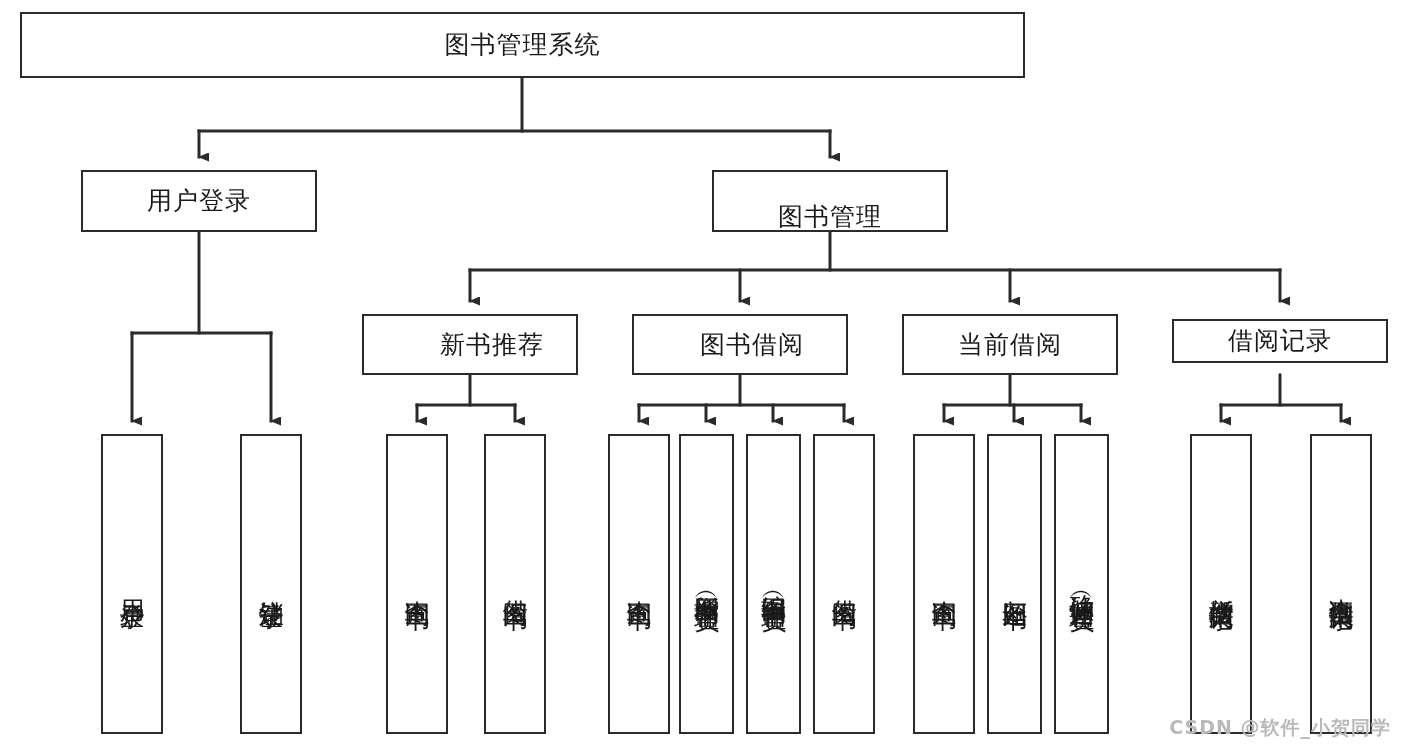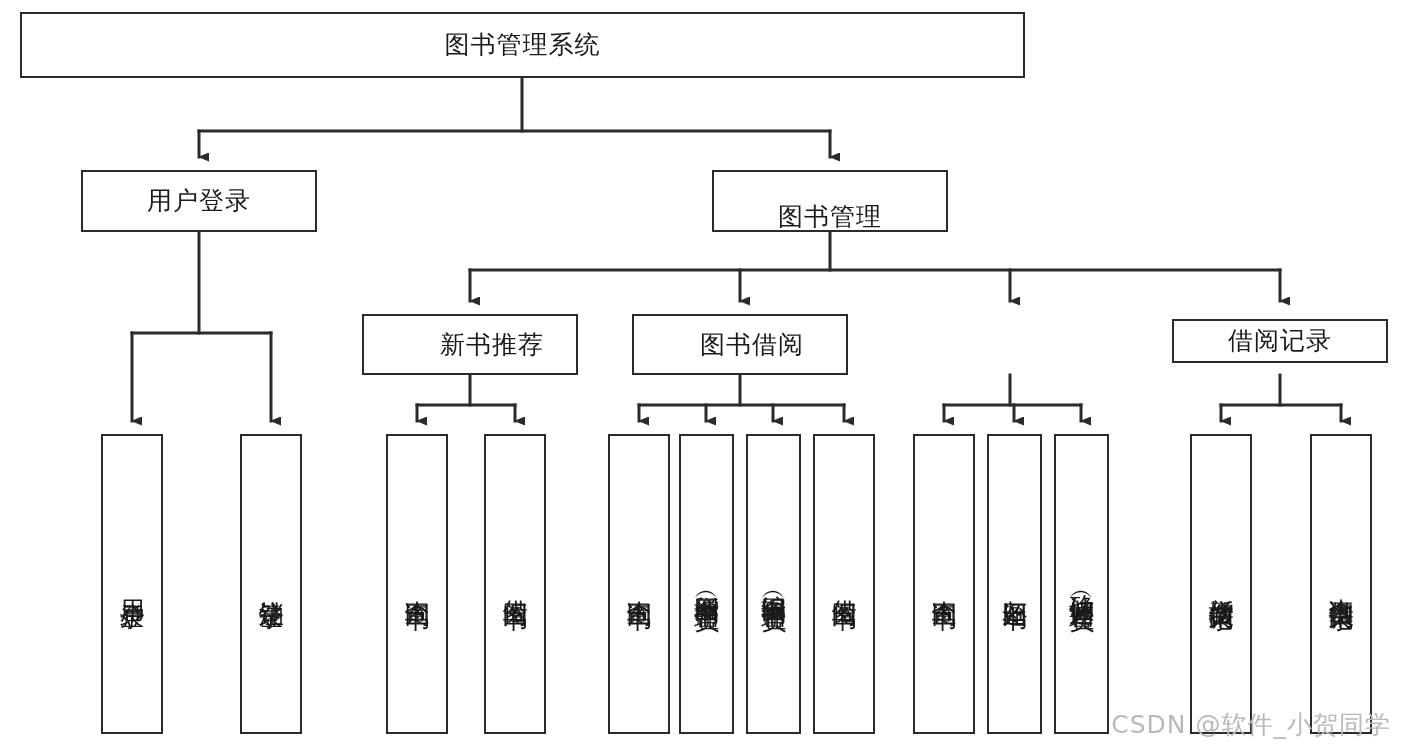--- a/index.html
+++ b/index.html
@@ -56,26 +56,27 @@
   .node.leaf .vtext {
     writing-mode: vertical-rl;
     text-orientation: upright;
     display: block;
     text-align: center;
   }
   #watermark {
     position: absolute;
     right: 14px;
     bottom: 6px;
-    font-size: 25px;
+    font-size: 19px;
     color: #b9b9b9;
     letter-spacing: 1px;
     white-space: nowrap;
     z-index: 5;
     font-family: "DejaVu Sans", "Liberation Sans", sans-serif;
+    font-weight: bold;
   }
 </style>
 </head>
 <body>
 
 <div id="diagram-root">
 
   <svg id="wires" viewBox="0 0 1405 747" width="1405" height="747" xmlns="http://www.w3.org/2000/svg">
     <defs>
       <marker id="arrow" markerWidth="9" markerHeight="11" refX="4.5" refY="10" orient="auto" markerUnits="userSpaceOnUse">
@@ -136,20 +137,23 @@
   <div class="node h" style="left:712px; top:170px; width:236px; height:62px;align-items:flex-end;">
     <span>图书管理</span>
   </div>
 
   <div class="node h" style="left:362px; top:314px; width:216px; height:61px;padding-left:44px;">
     <span>新书推荐</span>
   </div>
   <div class="node h" style="left:632px; top:314px; width:216px; height:61px;padding-left:24px;">
     <span>图书借阅</span>
   </div>
+  <div class="node h" style="left:902px; top:314px; width:216px; height:61px;">
+    <span>当前借阅</span>
+  </div>
   <div class="node h" style="left:1172px; top:319px; width:216px; height:44px;justify-content:center;">
     <span>借阅记录</span>
   </div>
 
   <div class="node leaf" style="left:101px; top:434px; width:62px; height:300px;">
     <span class="vtext">用户登录</span>
   </div>
   <div class="node leaf" style="left:240px; top:434px; width:62px; height:300px;">
     <span class="vtext">注销登录</span>
   </div>

